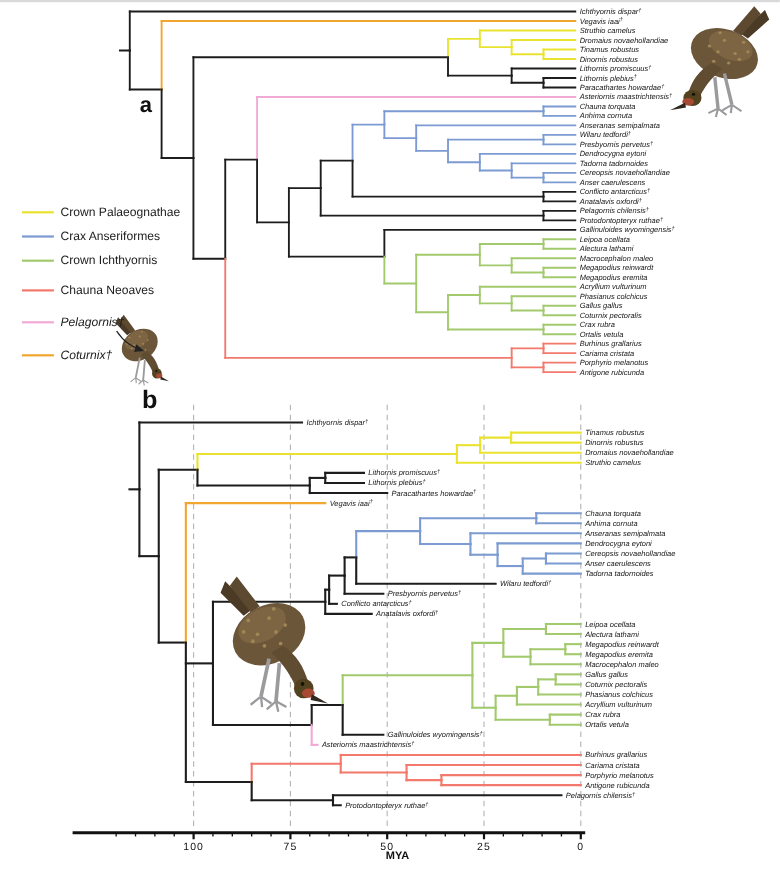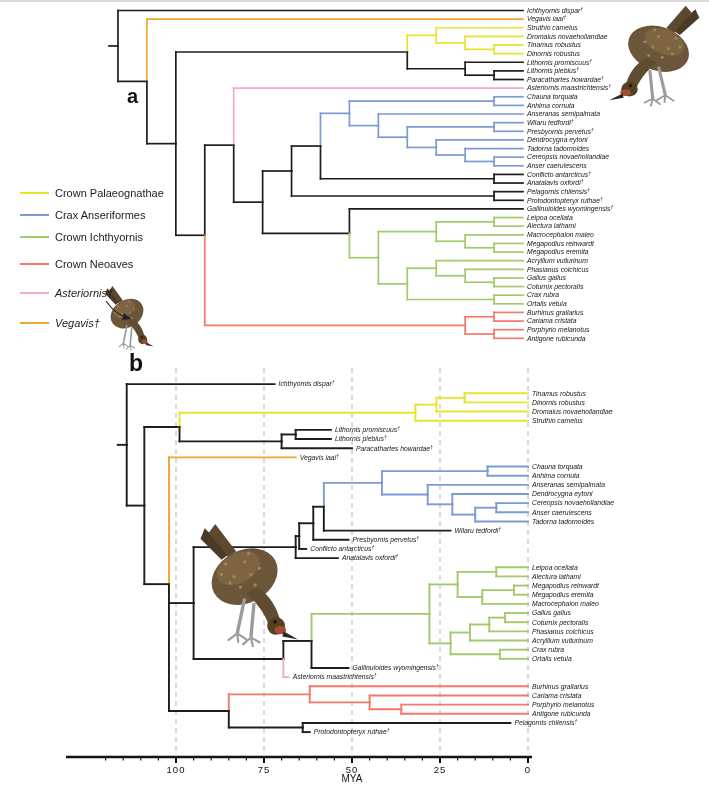--- a/index.html
+++ b/index.html
@@ -7,22 +7,22 @@
        border-top:2px solid #d9d9d9;font-family:"Liberation Sans",sans-serif;}
   svg{position:absolute;left:0;top:0;}
   .panel-letter{position:absolute;font-weight:bold;color:#111;line-height:1;}
   #panel-a-label{left:127px;top:84px;font-size:20px;}
   #panel-b-label{left:129px;top:350px;font-size:23px;}
   .legend{position:absolute;left:0;top:0;width:220px;}
   .lg-row{position:absolute;left:20px;display:flex;align-items:center;height:12px;}
   .sw{display:inline-block;width:29px;height:2.6px;margin-right:6px;flex:0 0 auto;}
   .lg-label{font-size:11px;color:#1c1c1c;white-space:nowrap;text-align:center;}
   .lg-row.it .lg-label{font-style:italic;}
-  #mya-label{position:absolute;left:332px;top:771px;width:40px;text-align:center;
-             font-size:10px;font-weight:normal;color:#111;}
+  #mya-label{position:absolute;left:332px;top:771px;width:40px;text-align:right;
+             font-size:10px;font-weight:bold;color:#111;}
   text.tick-num{font-size:9.5px;fill:#111;letter-spacing:1px;}
   text.tip-label{font-size:6.8px;font-style:italic;fill:#151515;}
 </style>
 </head>
 <body>
 
 <div class="fig">
 
   <svg id="canvas" width="709" height="790" viewBox="0 0 709 790">
     <defs>
@@ -497,26 +497,26 @@
     <div class="lg-row" style="top:207px">
       <span class="sw" style="background: rgb(123, 155, 210);"></span>
       <span class="lg-label">Crax Anseriformes</span>
     </div>
     <div class="lg-row" style="top:229px">
       <span class="sw" style="background: rgb(162, 202, 109);"></span>
       <span class="lg-label">Crown Ichthyornis</span>
     </div>
     <div class="lg-row" style="top:256px">
       <span class="sw" style="background: rgb(242, 121, 107);"></span>
-      <span class="lg-label">Crown Neoaves</span>
+      <span class="lg-label">Chauna Neoaves</span>
     </div>
     <div class="lg-row it" style="top:285px">
       <span class="sw" style="background: rgb(241, 169, 214);"></span>
-      <span class="lg-label">Asteriornis†</span>
+      <span class="lg-label">Pelagornis†</span>
     </div>
     <div class="lg-row it" style="top:315px">
       <span class="sw" style="background: rgb(240, 166, 47);"></span>
-      <span class="lg-label">Vegavis†</span>
+      <span class="lg-label">Coturnix†</span>
     </div>
   </div>
 
   <div id="mya-label">MYA</div>
 </div>
 
 </body></html>

